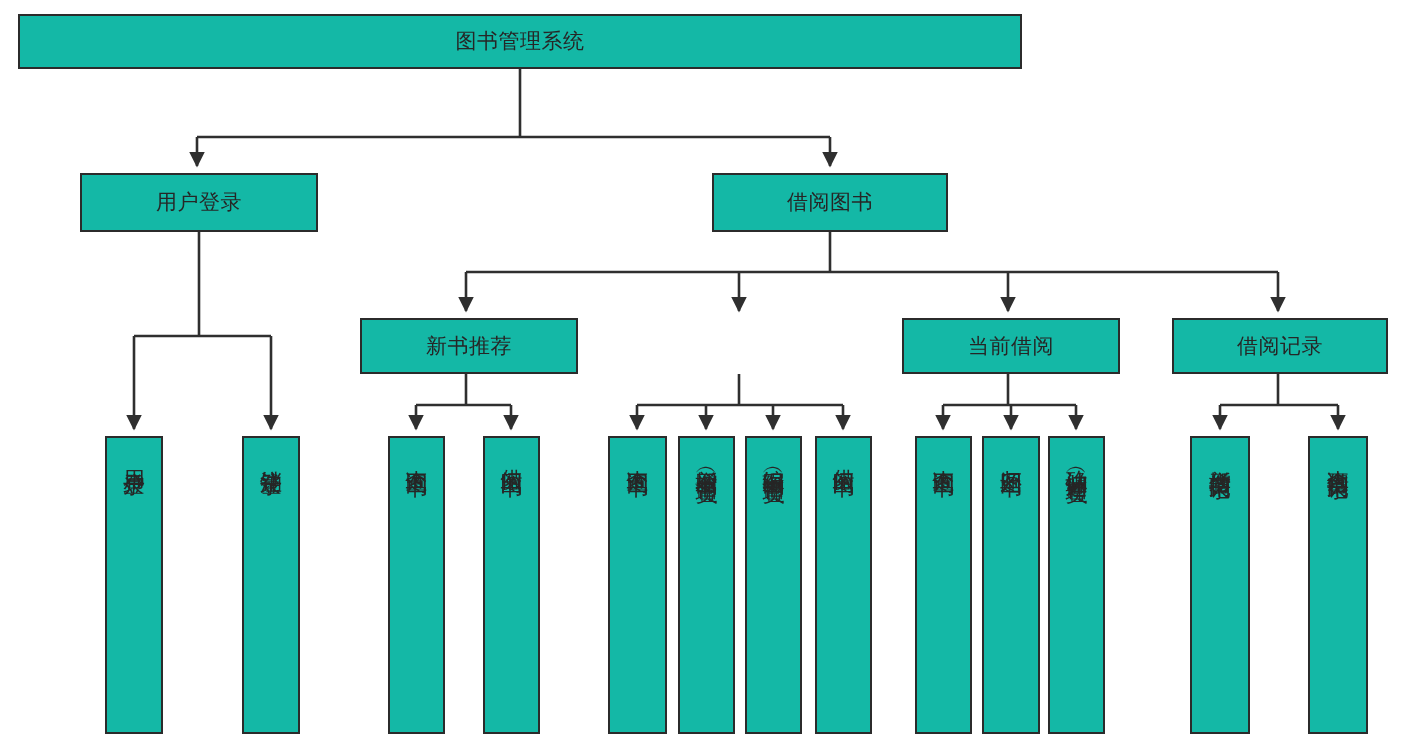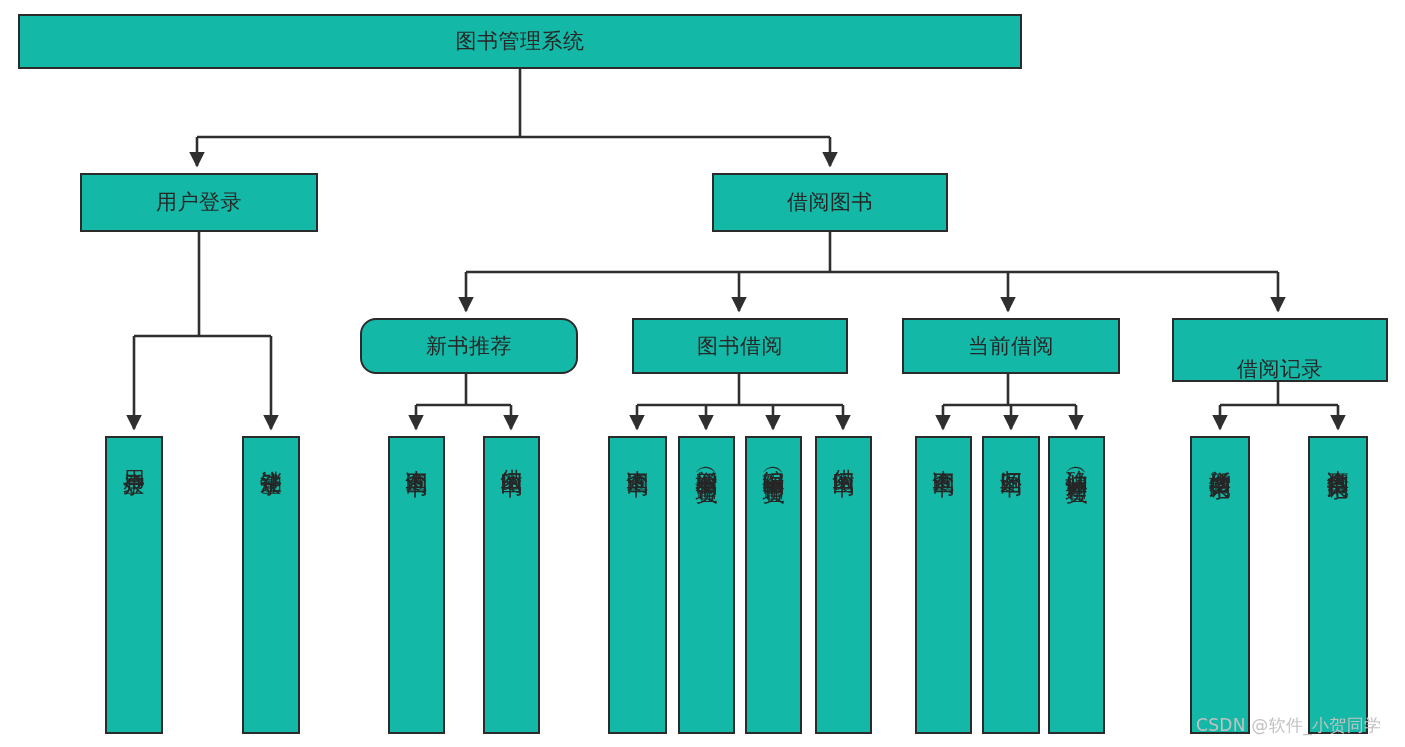--- a/index.html
+++ b/index.html
@@ -125,30 +125,27 @@
     <span class="node-label">图书管理系统</span>
   </div>
 
   <div class="node horiz" style="left:80px; top:173px; width:238px; height:59px;">
     <span class="node-label">用户登录</span>
   </div>
   <div class="node horiz" style="left:712px; top:173px; width:236px; height:59px;">
     <span class="node-label">借阅图书</span>
   </div>
 
-  <div class="node horiz" style="left:360px; top:318px; width:218px; height:56px;border-radius:16px;">
+  <div class="node horiz" style="left:360px; top:318px; width:218px; height:56px;">
     <span class="node-label">新书推荐</span>
-  </div>
-  <div class="node horiz" style="left:632px; top:318px; width:216px; height:56px;">
-    <span class="node-label">图书借阅</span>
   </div>
   <div class="node horiz" style="left:902px; top:318px; width:218px; height:56px;">
     <span class="node-label">当前借阅</span>
   </div>
-  <div class="node horiz" style="left:1172px; top:318px; width:216px; height:64px;align-items:flex-end;">
+  <div class="node horiz" style="left:1172px; top:318px; width:216px; height:56px;">
     <span class="node-label">借阅记录</span>
   </div>
 
   <div class="node vert" style="left:105px; top:436px; width:58px; height:298px;">
     <span class="node-label">用户登录</span>
   </div>
   <div class="node vert" style="left:242px; top:436px; width:58px; height:298px;">
     <span class="node-label">注销登录</span>
   </div>
   <div class="node vert" style="left:388px; top:436px; width:57px; height:298px;">
@@ -178,15 +175,14 @@
   <div class="node vert" style="left:1048px; top:436px; width:57px; height:298px;">
     <span class="node-label">确认归还（管理员）</span>
   </div>
   <div class="node vert" style="left:1190px; top:436px; width:60px; height:298px;">
     <span class="node-label">新增借阅记录</span>
   </div>
   <div class="node vert" style="left:1308px; top:436px; width:60px; height:298px;">
     <span class="node-label">查询借阅记录</span>
   </div>
 
-  <div class="watermark">CSDN @软件_小贺同学</div>
 
 </div>
 
 </body></html>

